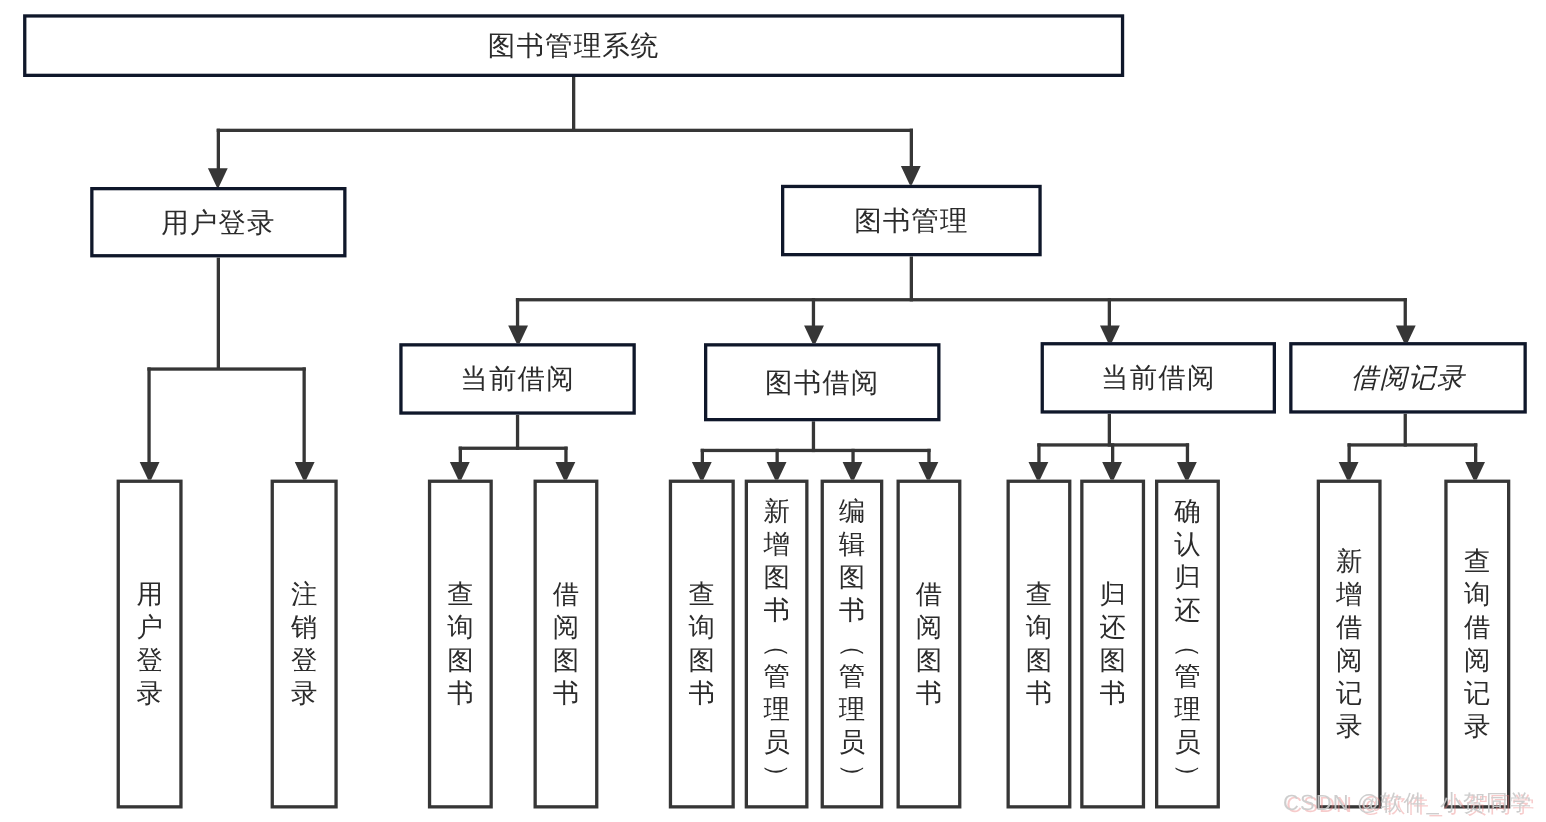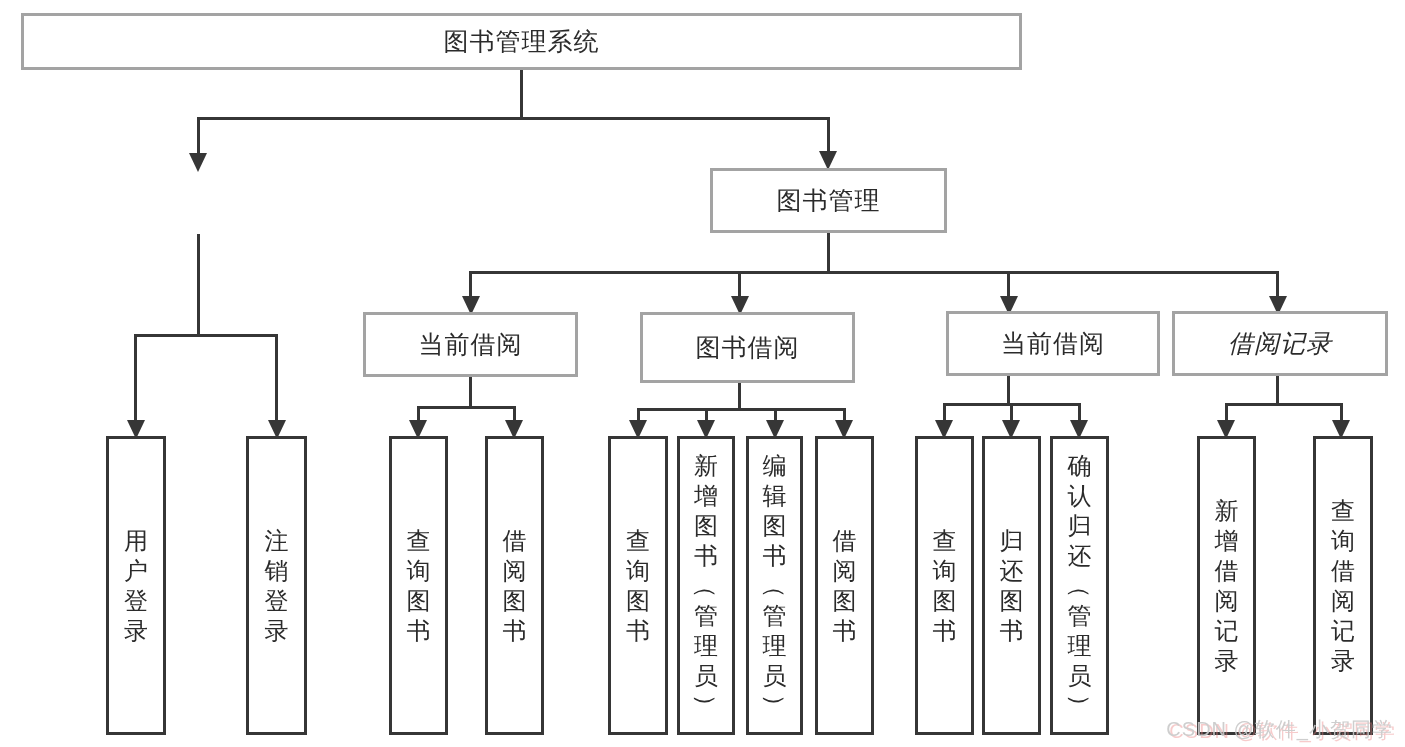--- a/index.html
+++ b/index.html
@@ -1,20 +1,20 @@
 <!DOCTYPE html>
 <html><head>
 <meta charset="utf-8">
 <style>
   html,body{margin:0;padding:0;background:#ffffff;}
   body{width:1405px;height:747px;position:relative;overflow:hidden;
        font-family:"Liberation Sans",sans-serif;}
   .canvas{position:absolute;left:0;top:0;width:1405px;height:747px;background:#ffffff;}
 
-  .box{position:absolute;box-sizing:border-box;border:3px solid #a3a3a3;background:#ffffff;
+  .box{position:absolute;box-sizing:border-box;border:3px solid #0f172a;background:#ffffff;
        display:flex;align-items:center;justify-content:center;
        color:#2b2b2b;font-size:25px;letter-spacing:1px;text-align:center;}
 
   .vbox{position:absolute;box-sizing:border-box;border:3px solid #363636;background:#ffffff;
         display:flex;align-items:center;justify-content:center;color:#2b2b2b;}
   .vtext{display:flex;flex-direction:column;align-items:center;justify-content:center;
          font-size:24px;color:#2b2b2b;}
   .vchar{display:block;line-height:30px;height:30px;}
   .vparen{transform:rotate(90deg);}
 
@@ -92,20 +92,23 @@
     <div class="vline" style="left:1225px;top:403px;height:21px;"></div>
     <div class="vline" style="left:1340px;top:403px;height:21px;"></div>
     <div class="arrow" style="left:1217px;top:420px;"></div>
     <div class="arrow" style="left:1332px;top:420px;"></div>
   </div>
 
   <div class="box" style="left:21px;top:13px;width:1001px;height:57px;">
     <span>图书管理系统</span>
   </div>
 
+  <div class="box" style="left:82px;top:170px;width:233px;height:64px;">
+    <span>用户登录</span>
+  </div>
   <div class="box" style="left:710px;top:168px;width:237px;height:65px;">
     <span>图书管理</span>
   </div>
 
   <div class="box" style="left:363px;top:312px;width:215px;height:65px;">
     <span>当前借阅</span>
   </div>
   <div class="box" style="left:640px;top:312px;width:215px;height:71px;">
     <span>图书借阅</span>
   </div>

